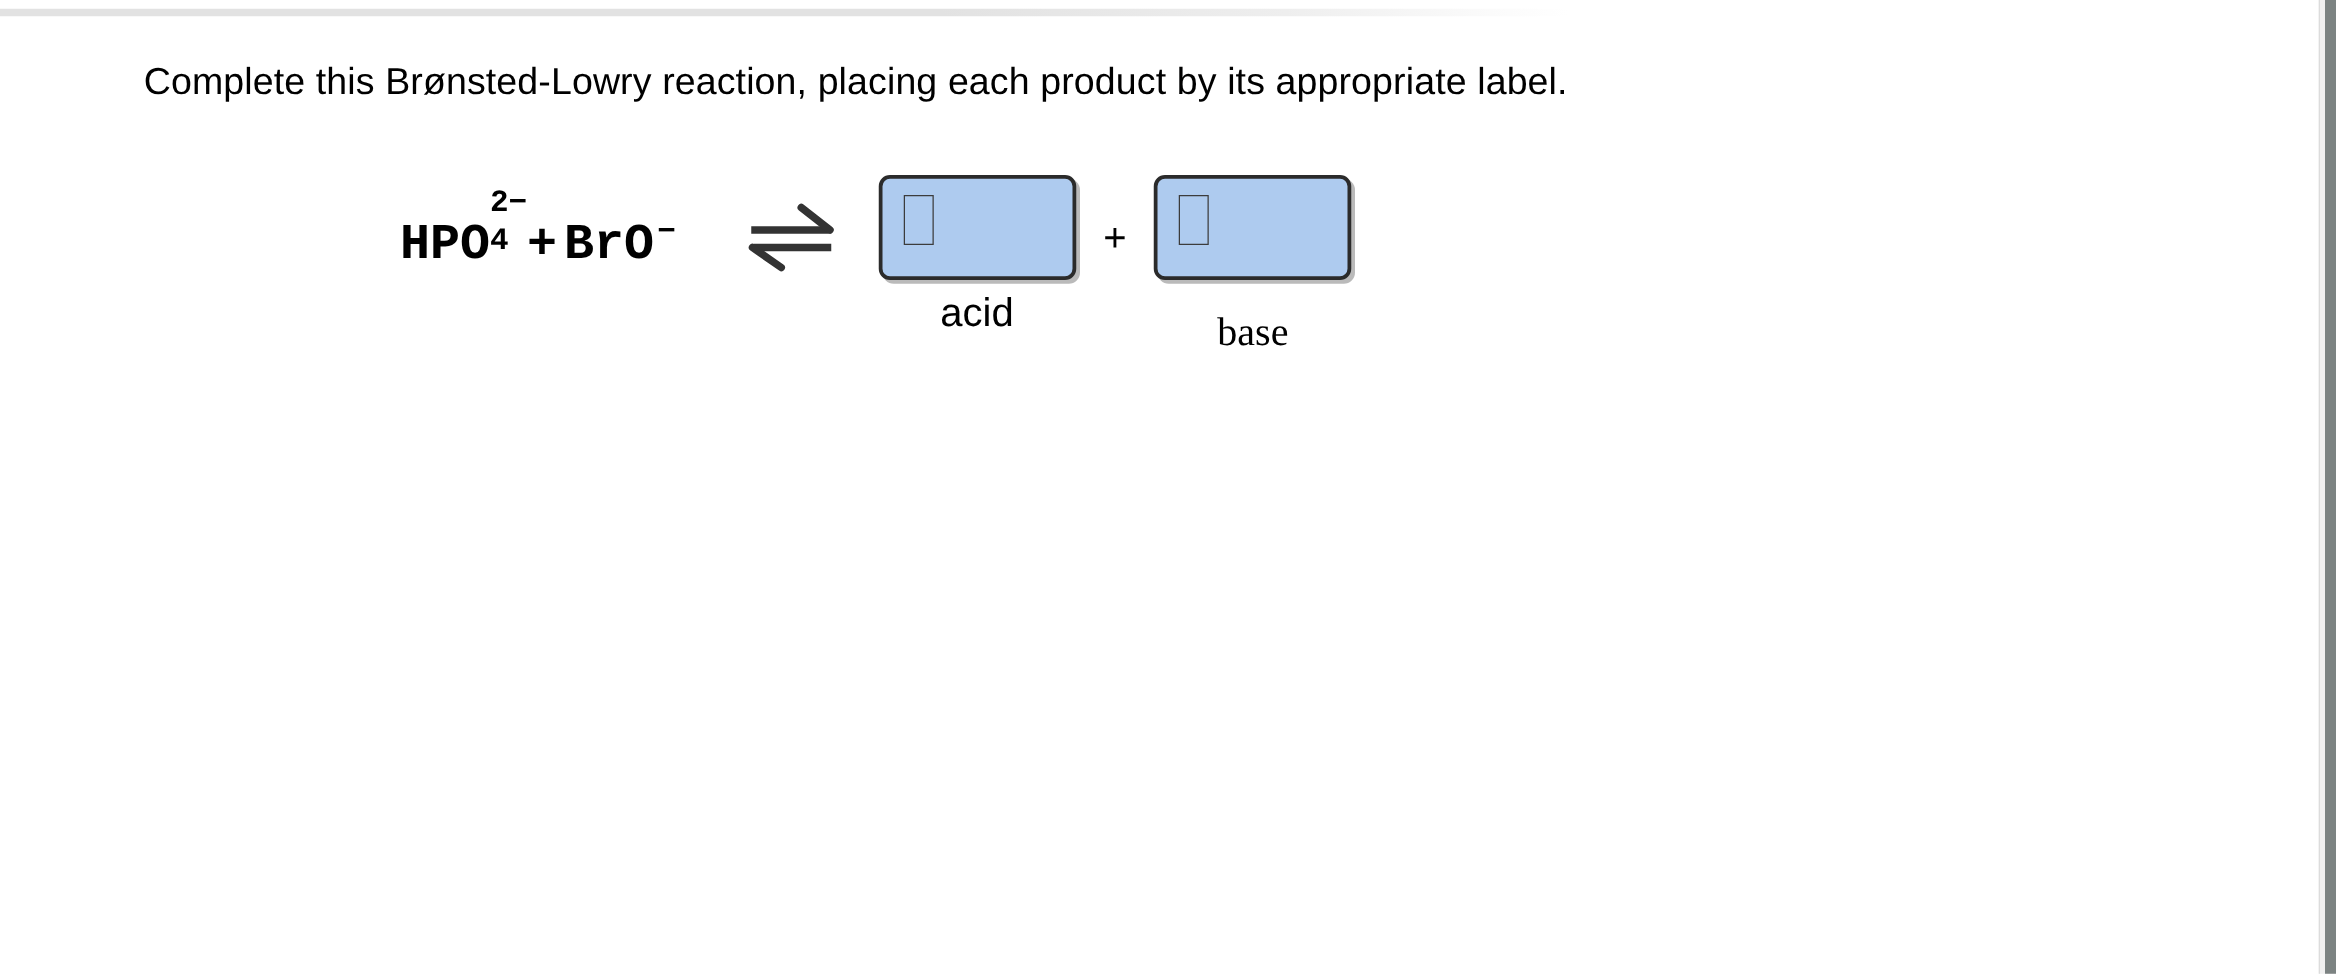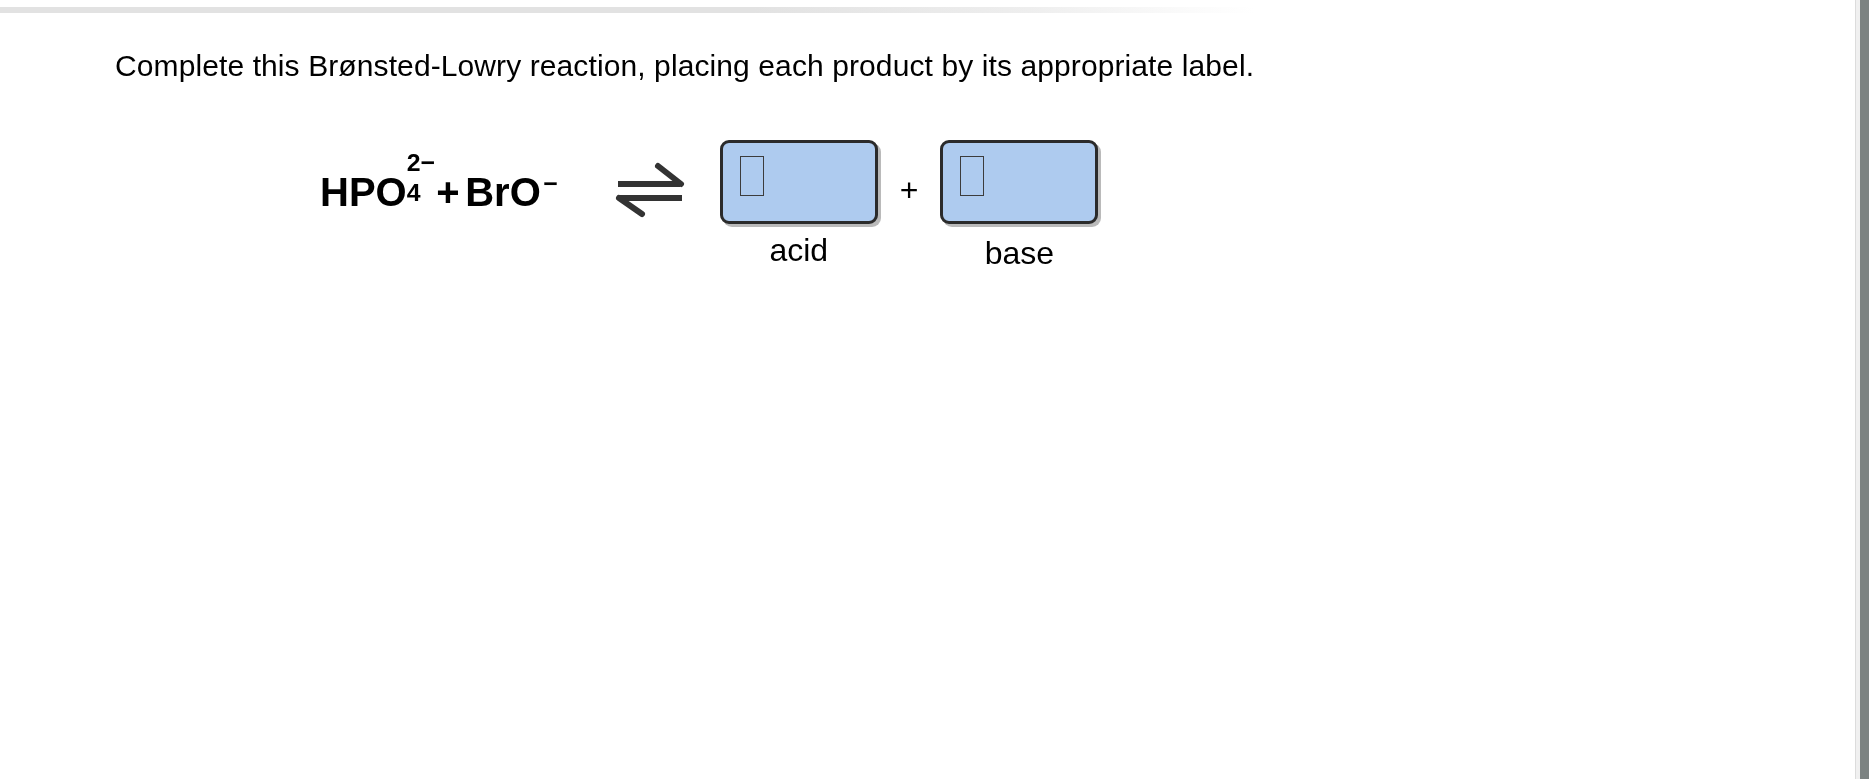--- a/index.html
+++ b/index.html
@@ -77,21 +77,21 @@
     position: absolute;
     left: 320px;
     top: 140px;
     display: flex;
     align-items: flex-start;
     height: 140px;
   }
 
   
   .formula {
-    font-family: Liberation Sans, sans-serif;
+    font-family: Liberation Mono, monospace;
     font-weight: bold;
     font-size: 40px;
     color: #000000;
     white-space: nowrap;
     line-height: 1;
     padding-top: 26px;
   }
   
   .stack {
     display: inline-block;
@@ -163,21 +163,21 @@
     background: transparent;
     box-sizing: border-box;
   }
   .drop-label {
     margin-top: 11px;
     font-size: 32px;
     line-height: 32px;
     color: #000000;
   }
   #acid-group .drop-label { margin-top: 10px; }
-  #base-group .drop-label { margin-top: 13px; }
+  #base-group .drop-label { margin-top: 25px; font-family: Liberation Serif, serif; }
 
   #plus-between {
     font-size: 32px;
     line-height: 1;
     color: #000000;
     margin: 0 22px;
     padding-top: 34px;
   }
 </style>
 </head>

